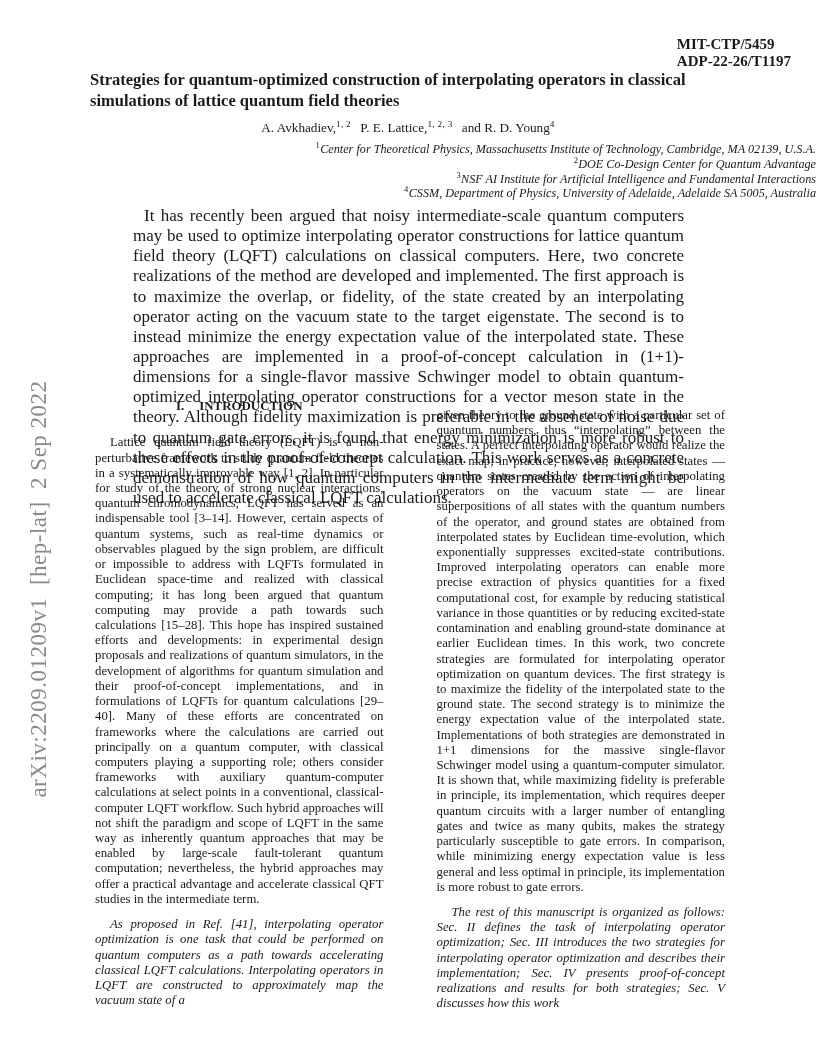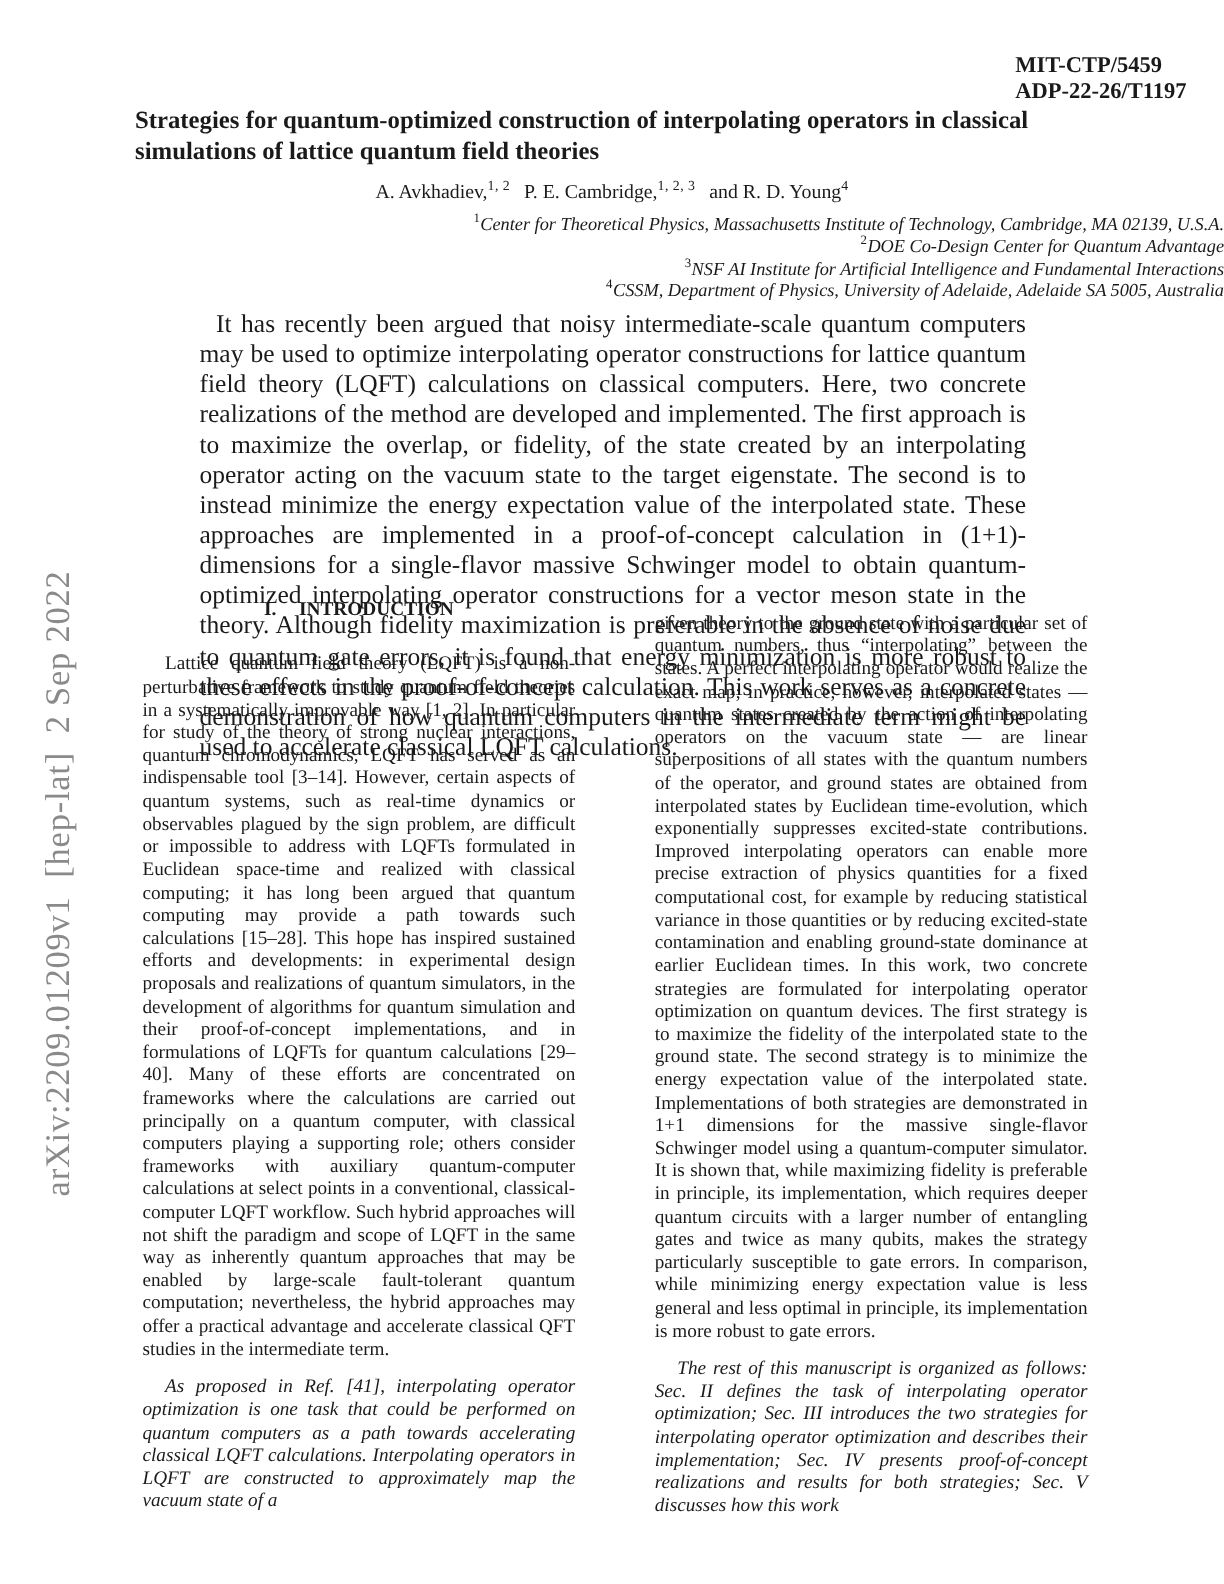--- a/index.html
+++ b/index.html
@@ -110,21 +110,21 @@
 
   <div class="report-numbers">
     <div>MIT-CTP/5459</div>
     <div>ADP-22-26/T1197</div>
   </div>
 
   <h1 class="paper-title">Strategies for quantum-optimized construction of interpolating operators in classical simulations of lattice quantum field theories</h1>
 
   <div class="authors">
     <span class="author"><span>A. Avkhadiev,</span><sup>1, 2</sup></span>
-    <span class="author"><span>P. E. Cambridge,</span><sup>1, 2, 3</sup></span>
+    <span class="author"><span>P. E. Lattice,</span><sup>1, 2, 3</sup></span>
     <span class="author"><span>and R. D. Young</span><sup>4</sup></span>
   </div>
 
   <div class="affiliations">
     <div><sup>1</sup><span class="affil-text">Center for Theoretical Physics, Massachusetts Institute of Technology, Cambridge, MA 02139, U.S.A.</span></div>
     <div><sup>2</sup><span class="affil-text">DOE Co-Design Center for Quantum Advantage</span></div>
     <div><sup>3</sup><span class="affil-text">NSF AI Institute for Artificial Intelligence and Fundamental Interactions</span></div>
     <div><sup>4</sup><span class="affil-text">CSSM, Department of Physics, University of Adelaide, Adelaide SA 5005, Australia</span></div>
   </div>
 

